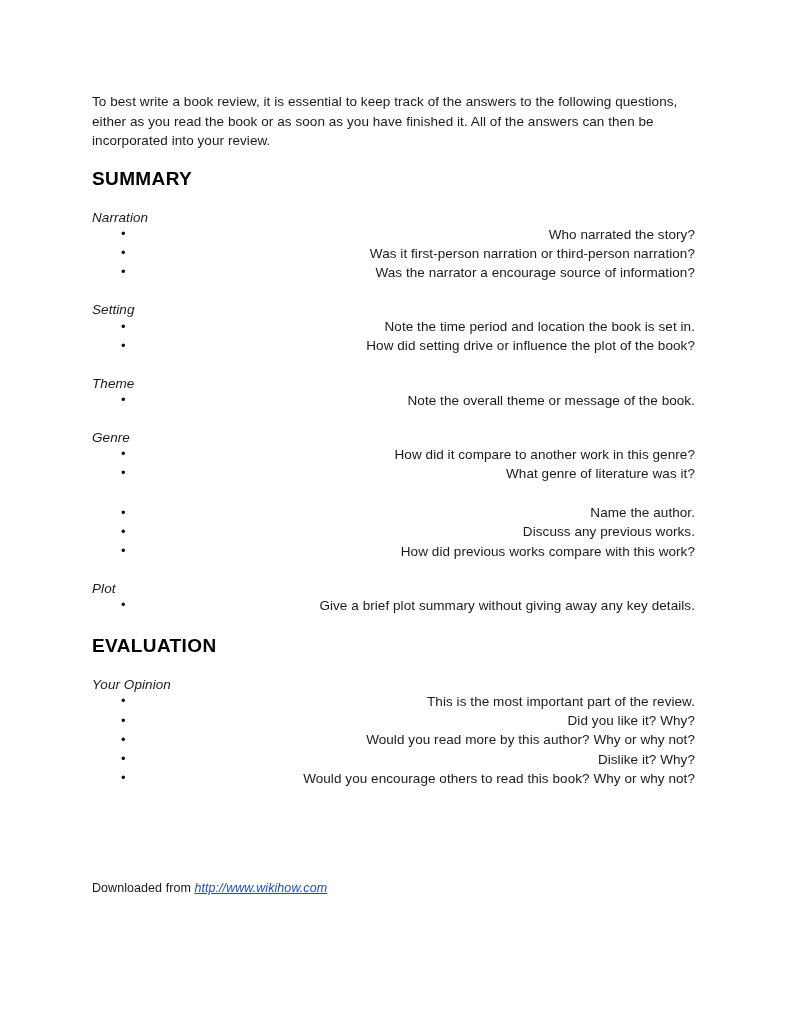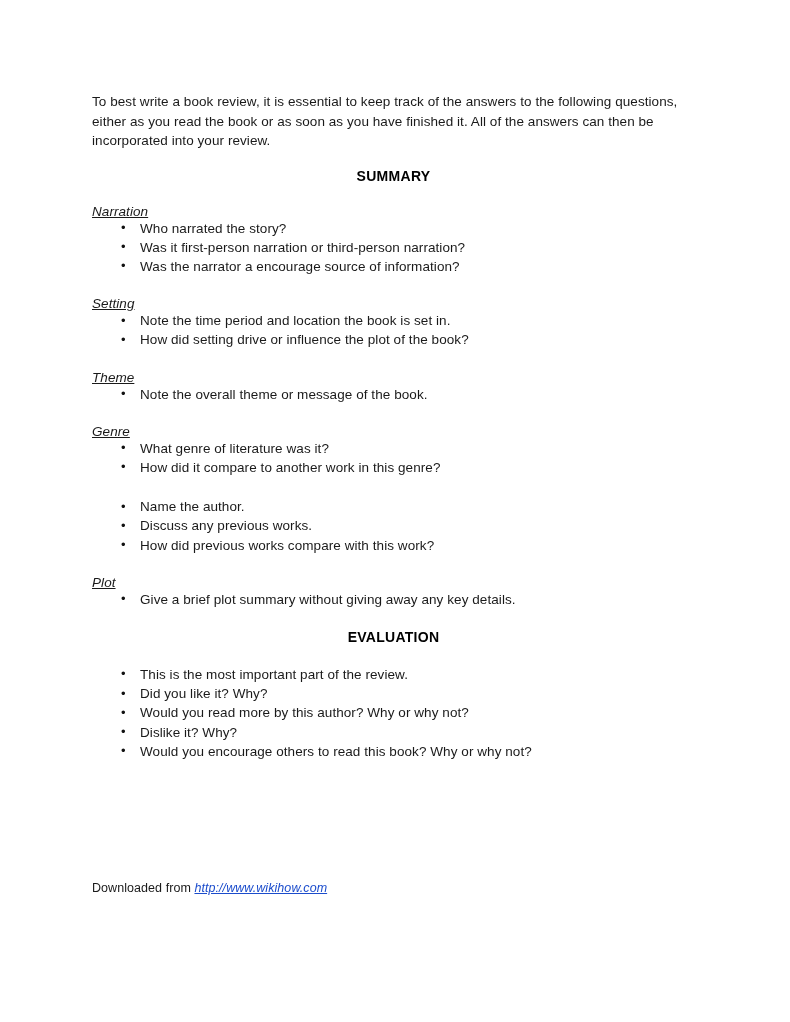--- a/index.html
+++ b/index.html
@@ -26,48 +26,47 @@
   }
   .intro {
     font-size: 13.5px;
     line-height: 19.5px;
     color: #1a1a1a;
     margin: 0;
     width: 606px;
     letter-spacing: 0.005em;
   }
   .section-heading {
-    font-size: 14px;
+    font-size: 19px;
     font-weight: bold;
     color: #000000;
     margin: 0;
     letter-spacing: 0.02em;
-    text-align: center;
   }
   .sub-heading {
     font-size: 13.5px;
     font-style: italic;
     font-weight: normal;
     color: #1a1a1a;
     margin: 0;
     letter-spacing: 0.005em;
-    text-decoration: underline;
   }
   ul.bullets {
     list-style: none;
     margin: 0;
     padding: 0;
   }
   ul.bullets li {
     position: relative;
     font-size: 13.5px;
     line-height: 19.2px;
     color: #1a1a1a;
     padding-left: 48px;
     letter-spacing: 0.005em;
+    text-align: right;
   }
   ul.bullets li::before {
     content: "\2022";
     position: absolute;
     left: 29px;
     top: -0.5px;
     font-size: 13px;
     line-height: 19.2px;
     color: #111111;
   }
@@ -114,37 +113,38 @@
         <li>How did setting drive or influence the plot of the book?</li>
       </ul>
       <div class="gap-md"></div>
       <div class="sub-heading">Theme</div>
       <ul class="bullets">
         <li>Note the overall theme or message of the book.</li>
       </ul>
       <div class="gap-md"></div>
       <div class="sub-heading">Genre</div>
       <ul class="bullets">
+        <li>How did it compare to another work in this genre?</li>
         <li>What genre of literature was it?</li>
-        <li>How did it compare to another work in this genre?</li>
       </ul>
       <div class="gap-md"></div>
       <ul class="bullets">
         <li>Name the author.</li>
         <li>Discuss any previous works.</li>
         <li>How did previous works compare with this work?</li>
       </ul>
       <div class="gap-md"></div>
       <div class="sub-heading">Plot</div>
       <ul class="bullets">
         <li>Give a brief plot summary without giving away any key details.</li>
       </ul>
       <div class="gap-md"></div>
       <div class="section-heading">EVALUATION</div>
       <div class="gap-md"></div>
+      <div class="sub-heading">Your Opinion</div>
       <ul class="bullets">
         <li>This is the most important part of the review.</li>
         <li>Did you like it? Why?</li>
         <li>Would you read more by this author? Why or why not?</li>
         <li>Dislike it? Why?</li>
         <li>Would you encourage others to read this book? Why or why not?</li>
       </ul>
     </div>
 
   <div class="footer">

